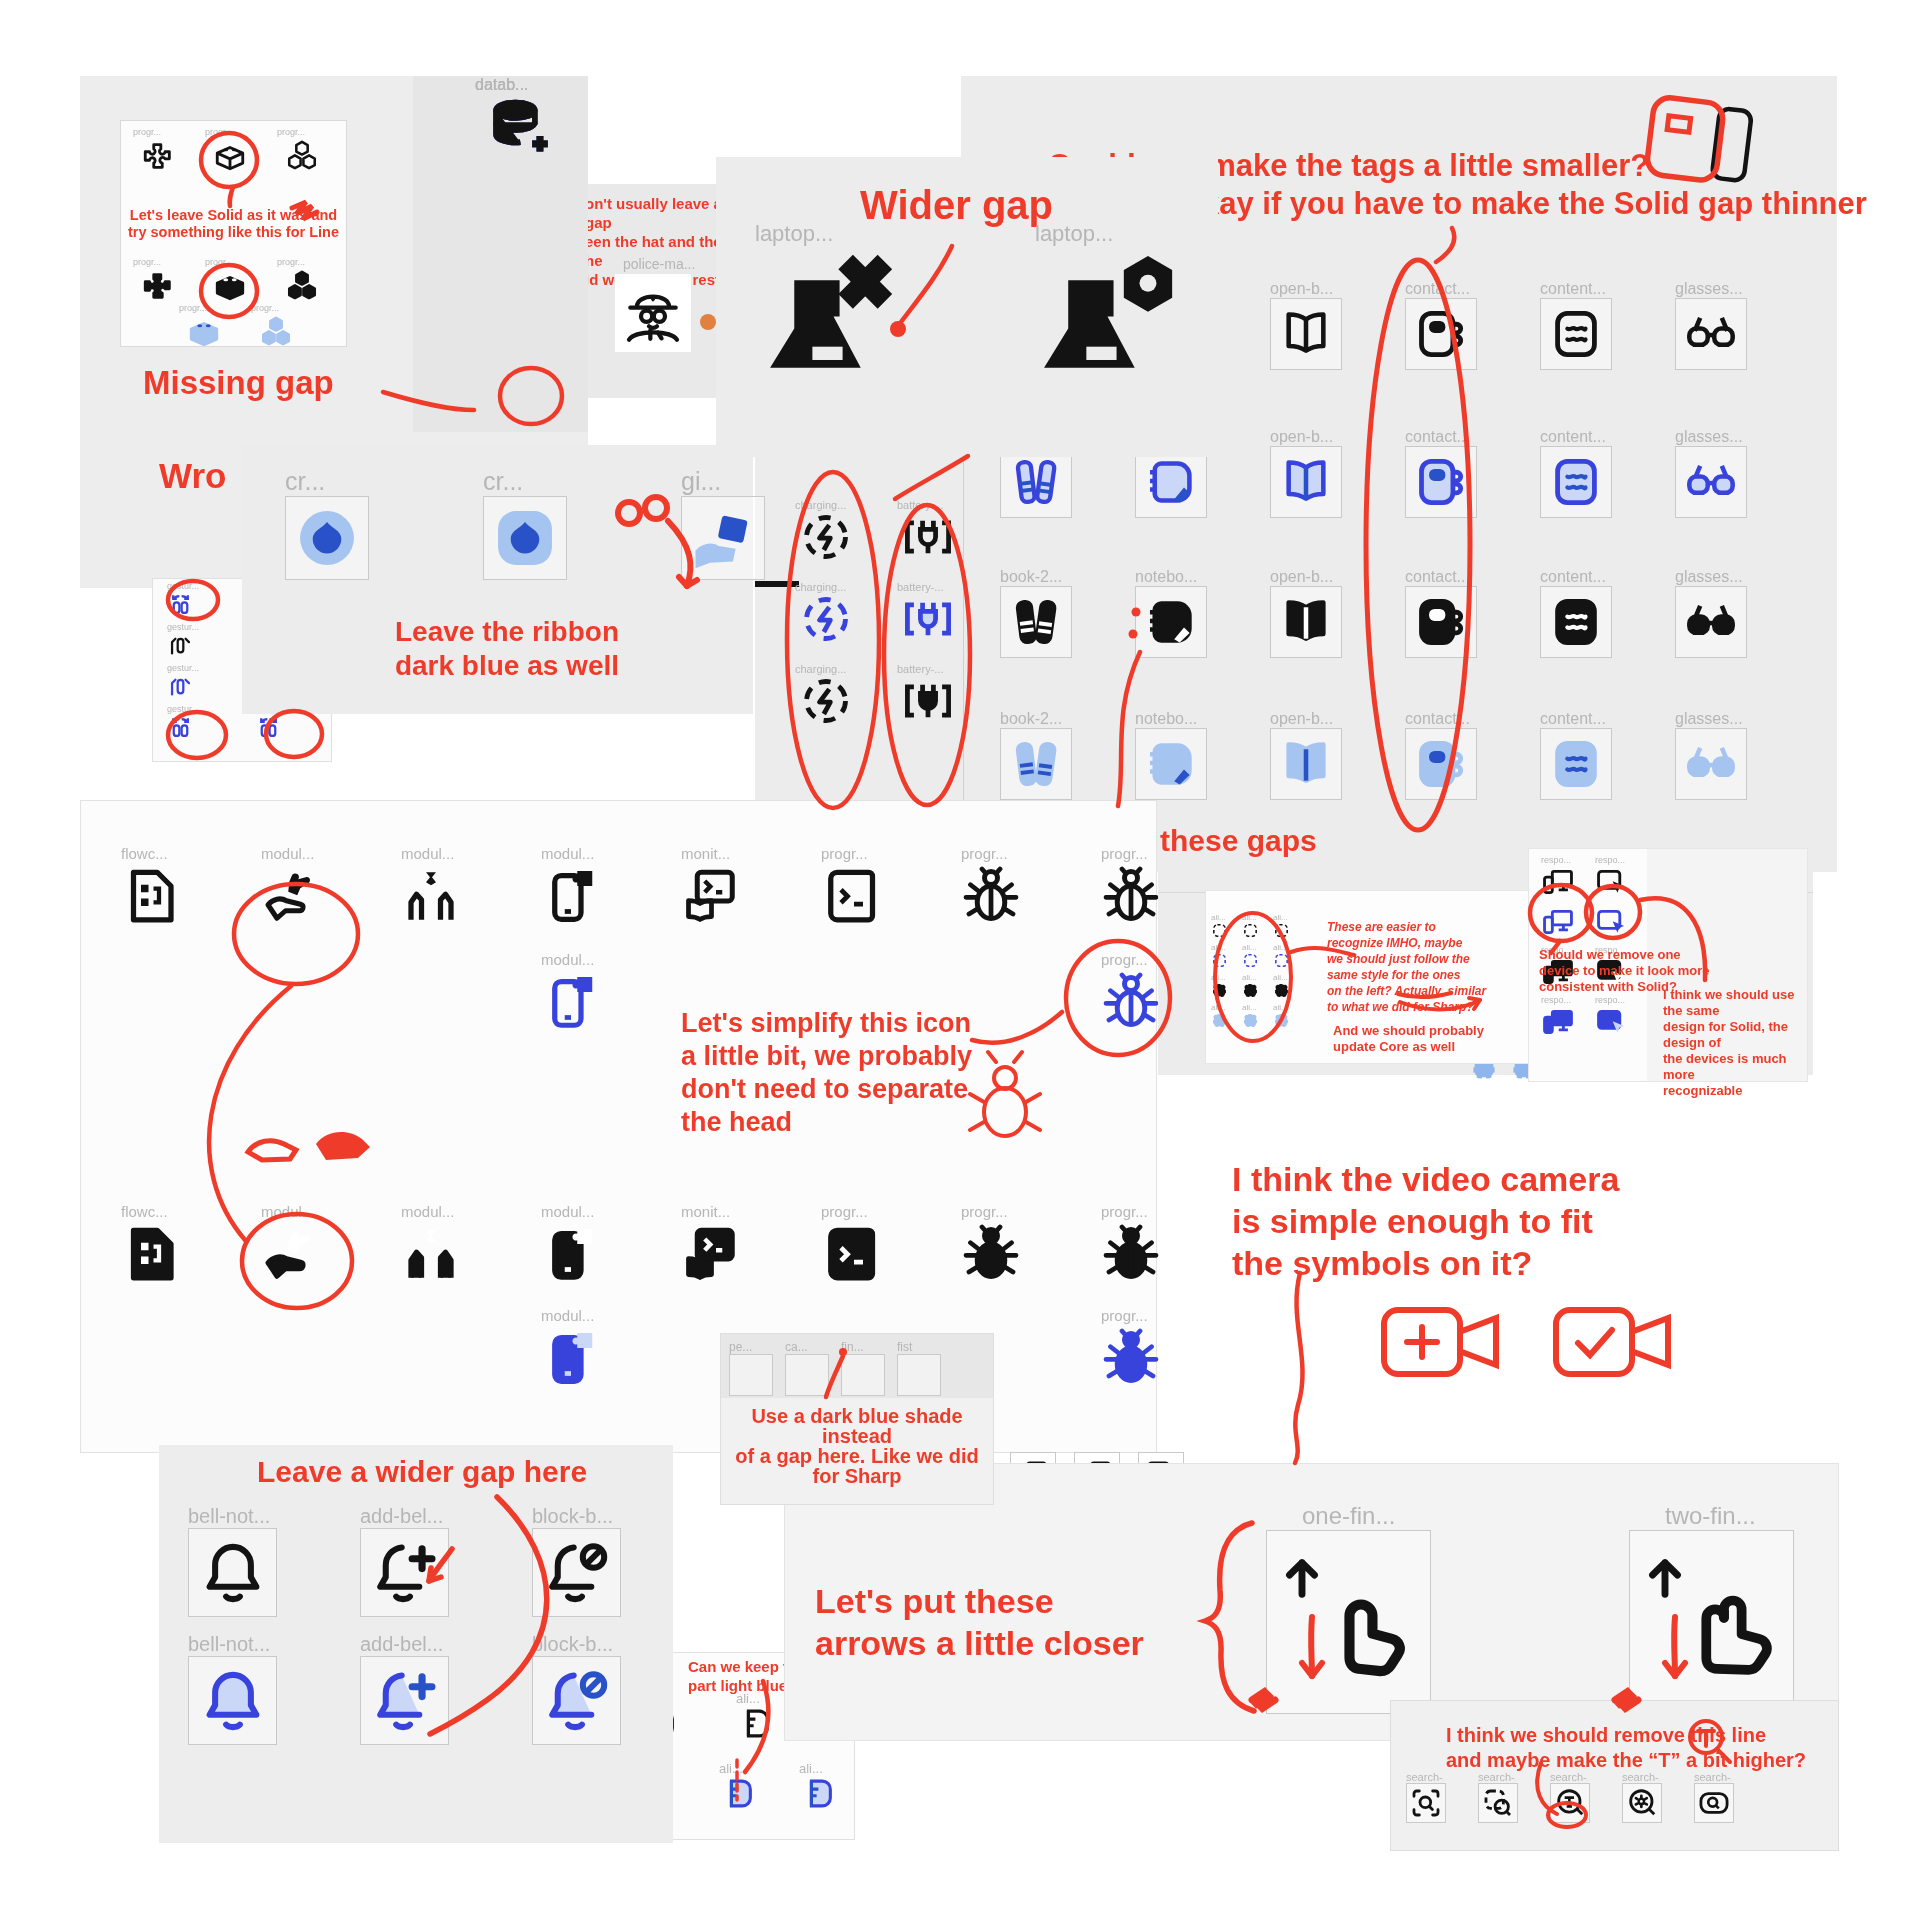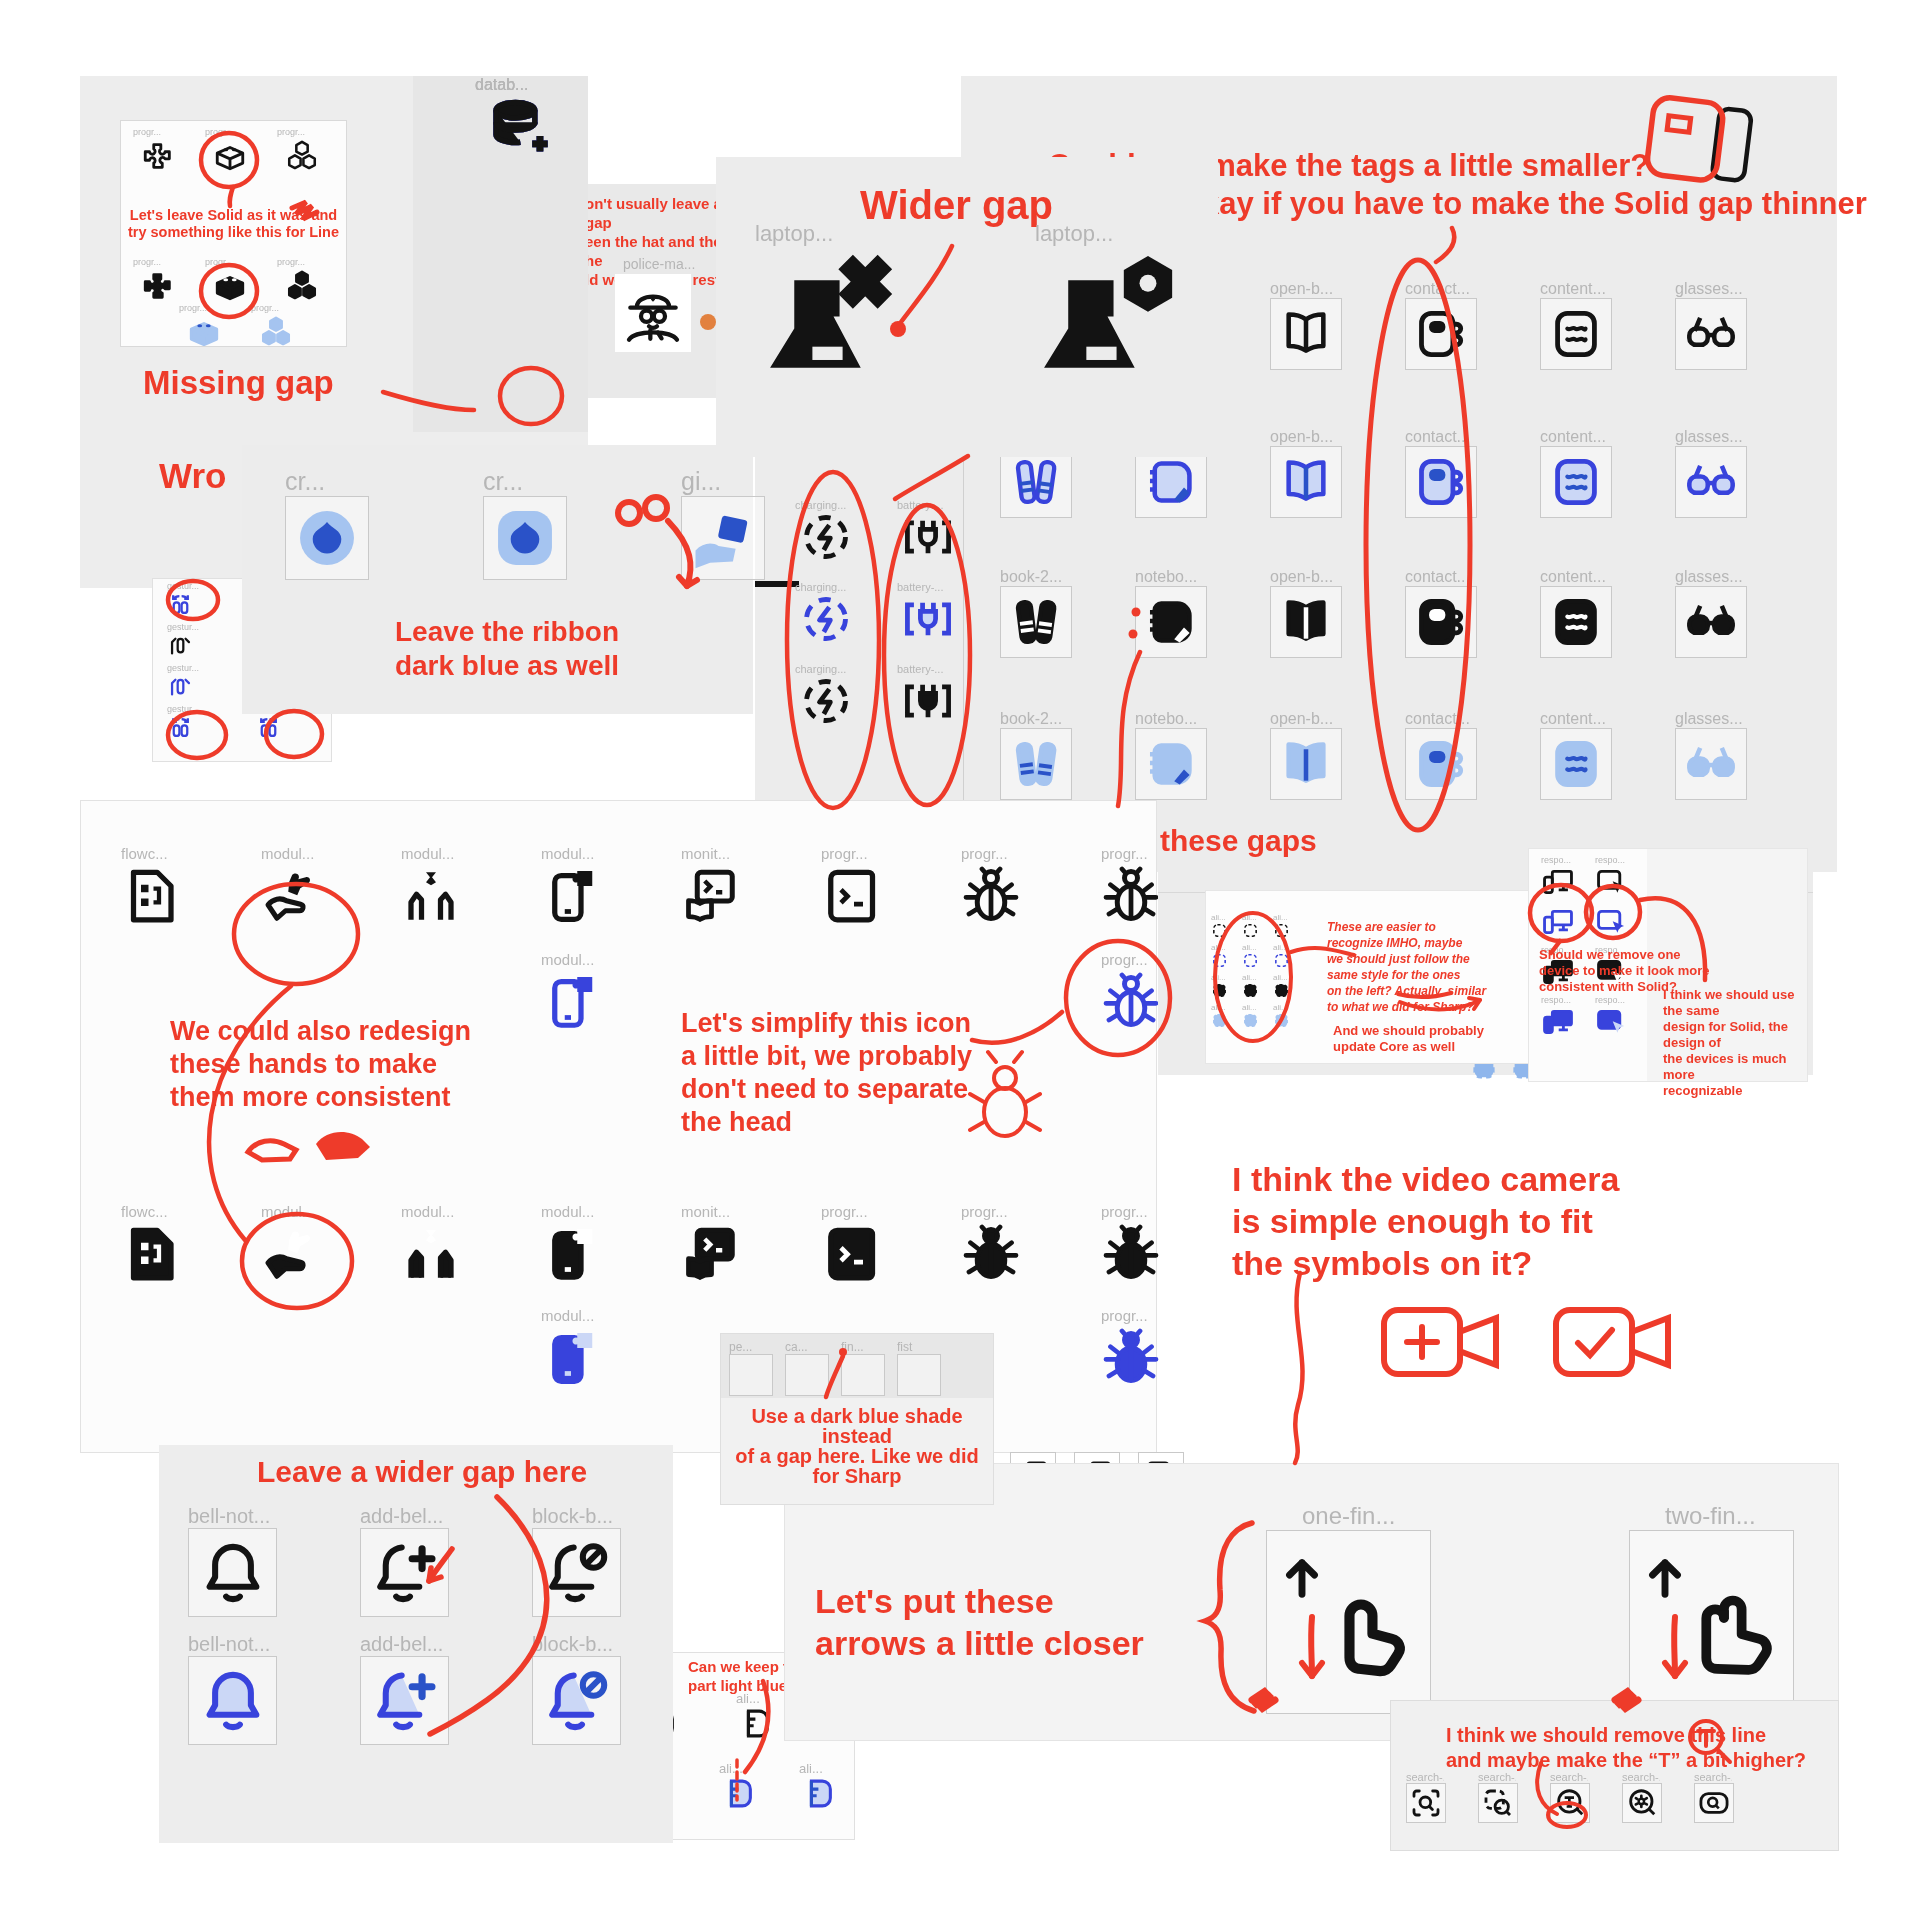--- a/index.html
+++ b/index.html
@@ -885,23 +885,20 @@
       <svg class="ic v-blue">
           <use href="#i-phone-puzzle"></use>
         </svg>
     </div>
     <div class="xcell cell nobox" style="left:1020px;top:150px">
       <div class="lab">progr...</div>
       <svg class="ic v-blue">
           <use href="#i-bug"></use>
         </svg>
     </div>
-    <div class="note1 red pre">We could also redesign
-these hands to make
-them more consistent</div>
     <div class="note2 red pre">Let's simplify this icon
 a little bit, we probably
 don't need to separate
 the head</div>
     <div class="row nobox" style="top:402px">
 
     <div class="cell">
           <div class="lab">flowc...</div>
           <svg class="ic v-solid">
             <use href="#i-flowdoc"></use>

